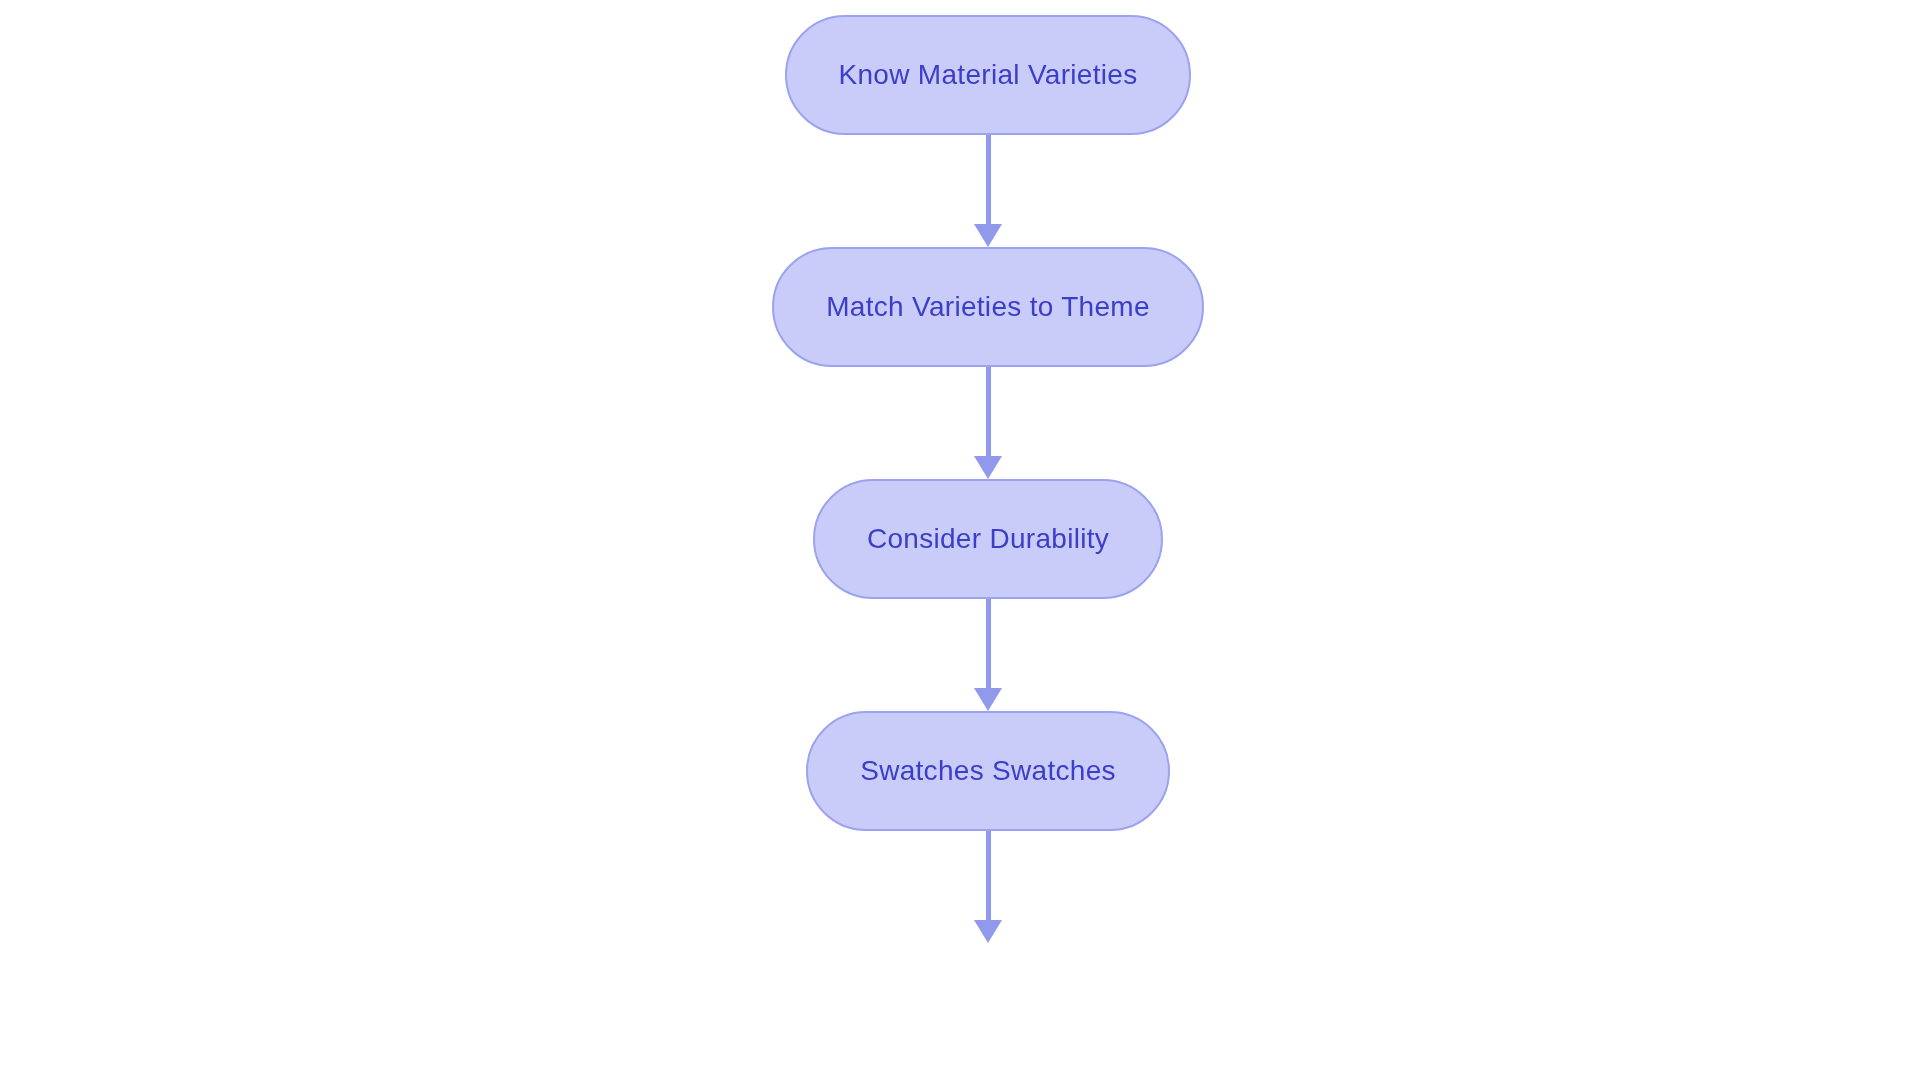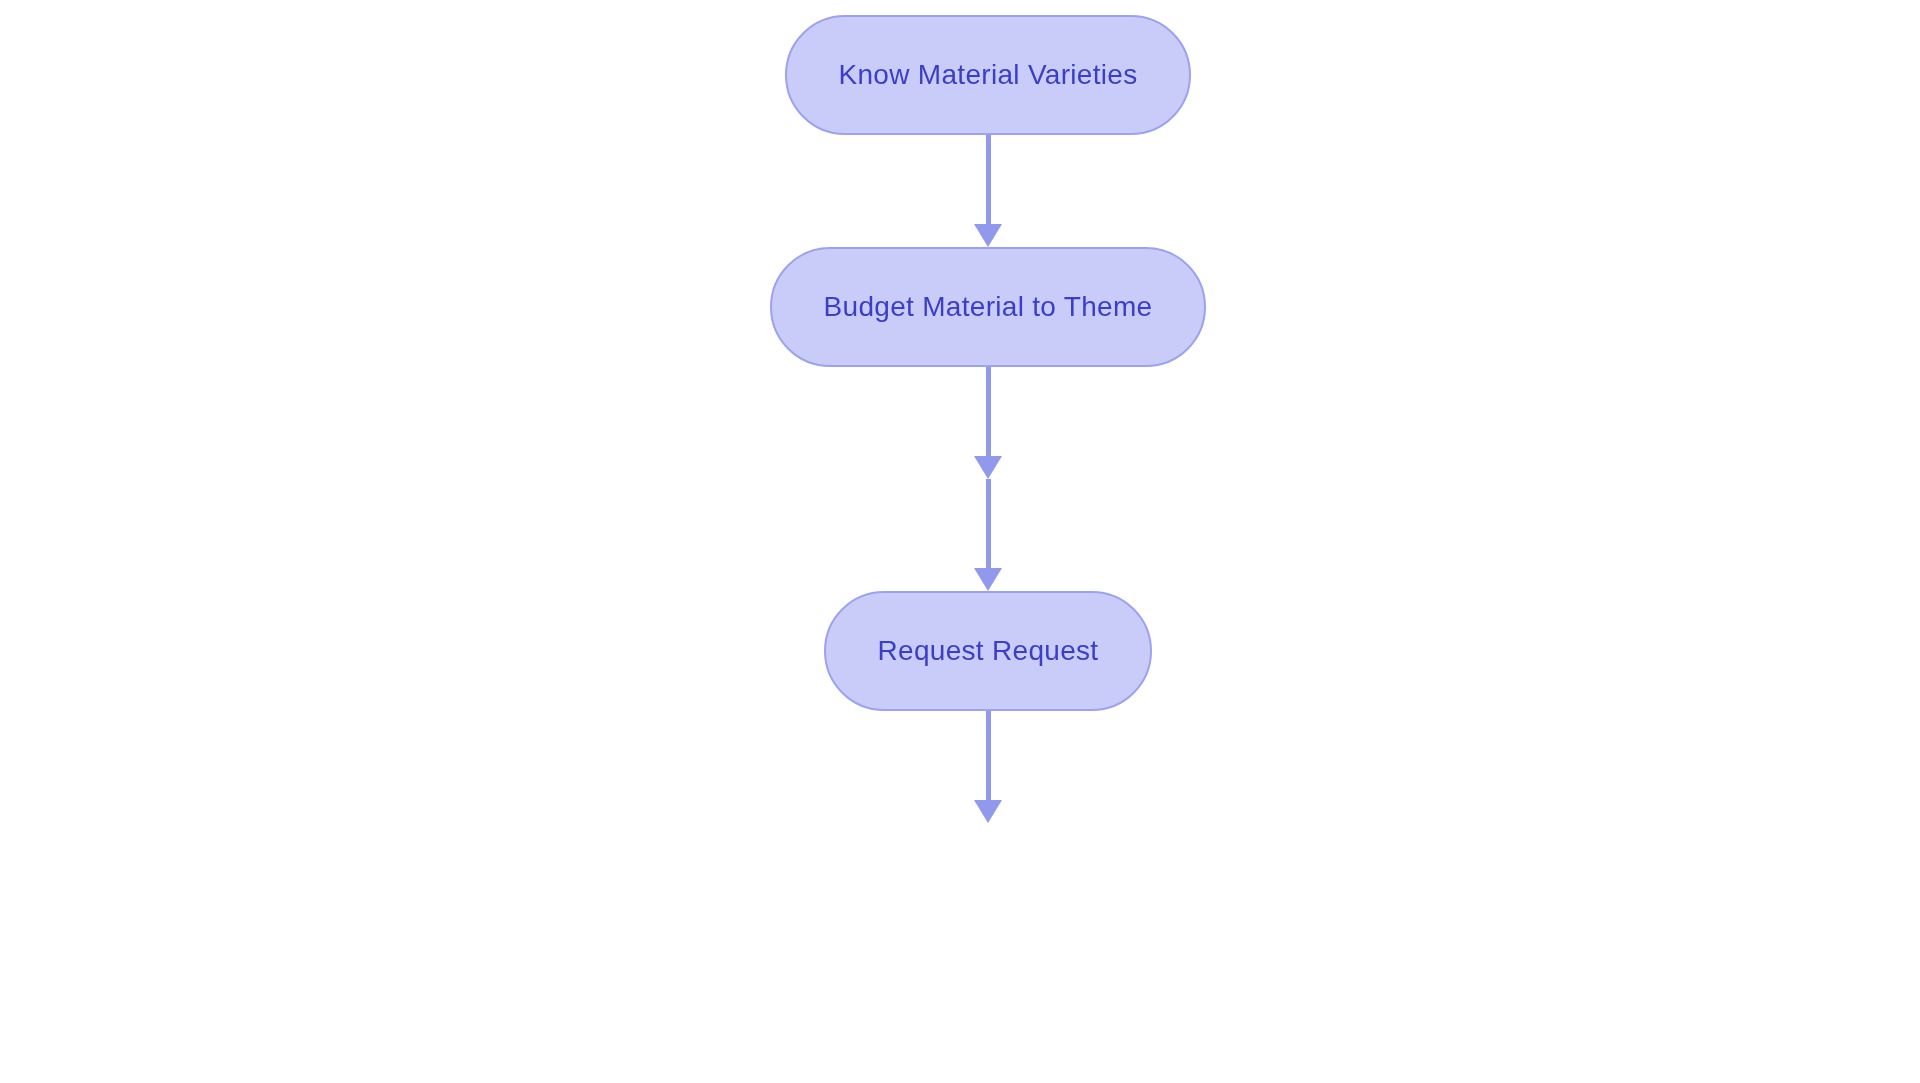--- a/index.html
+++ b/index.html
@@ -77,36 +77,39 @@
   <div class="flow-node">
     <span class="node-label">Know Material Varieties</span>
   </div>
 
   <div class="flow-connector">
     <div class="arrow-shaft"></div>
     <div class="arrow-head"></div>
   </div>
 
   <div class="flow-node">
-    <span class="node-label">Budget Material to Theme</span>
+    <span class="node-label">Match Varieties to Theme</span>
   </div>
 
   <div class="flow-connector">
     <div class="arrow-shaft"></div>
     <div class="arrow-head"></div>
   </div>
 
+  <div class="flow-node">
+    <span class="node-label">Consider Durability</span>
+  </div>
 
   <div class="flow-connector">
     <div class="arrow-shaft"></div>
     <div class="arrow-head"></div>
   </div>
 
   <div class="flow-node">
-    <span class="node-label">Request Request</span>
+    <span class="node-label">Swatches Swatches</span>
   </div>
 
   <div class="flow-connector">
     <div class="arrow-shaft"></div>
     <div class="arrow-head"></div>
   </div>
 
 
 </div>
 

